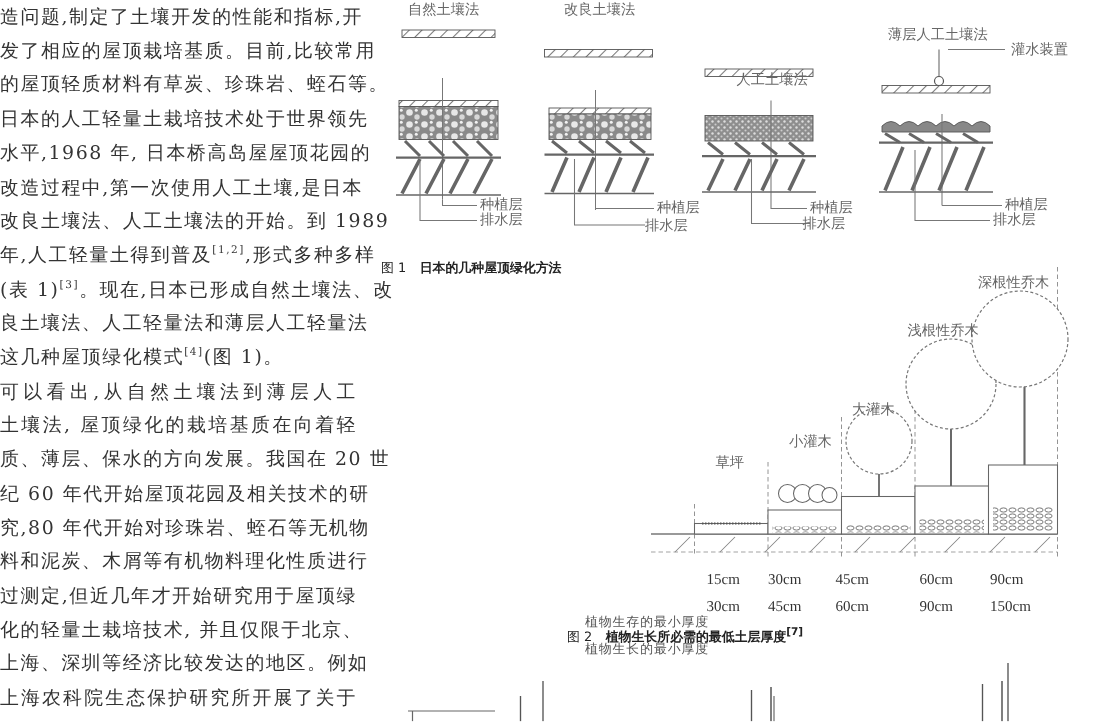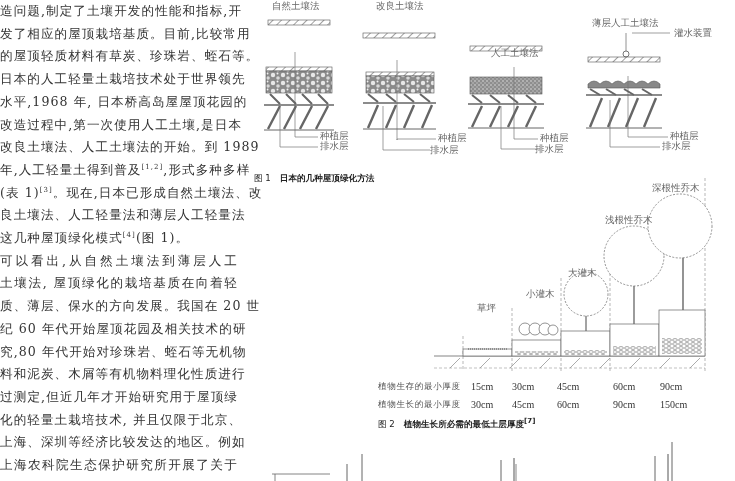--- a/index.html
+++ b/index.html
@@ -10,21 +10,21 @@
   .ln.last { text-align-last:left; }
   .ln.indent { }
   .sup { font-size:7px; vertical-align:super; line-height:0; }
   .fig1 { position:absolute; left:250px; top:0; width:485px; height:160px; }
   .fig-label { position:absolute; font-family:"DejaVu Sans","Liberation Sans",sans-serif; font-size:9.5px; color:#666; white-space:nowrap; }
   .caption { position:absolute; font-family:"DejaVu Sans","Liberation Sans",sans-serif; font-size:8.6px; color:#222; font-weight:bold; white-space:nowrap; }
   .caption .num { font-weight:normal; margin-right:9px; }
   .fig2 { position:absolute; left:360px; top:178px; width:375px; height:195px; }
   .tbl { position:absolute; left:378px; top:381px; font-size:9.2px; color:#333; }
   .tbl .row { position:absolute; white-space:nowrap; height:14px; }
-  .tbl .lbl { position:absolute; left:0; font-family:Liberation Mono, monospace; font-size:8.6px; color:#555; letter-spacing:0.6px; }
+  .tbl .lbl { position:absolute; left:12px; font-family:Liberation Mono, monospace; font-size:8.6px; color:#555; letter-spacing:0.6px;margin-top:28px; }
   .tbl .v { position:absolute; font-family:"Liberation Serif","DejaVu Serif",serif; font-size:10px; }
   .bottom-strokes { position:absolute; left:250px; top:440px; width:485px; height:41px; }
 </style>
 </head>
 <body>
 
 <div class="col-left">
   <p class="para">
     <span class="ln">造问题,制定了土壤开发的性能和指标,开</span>
     <span class="ln">发了相应的屋顶栽培基质。目前,比较常用</span>

